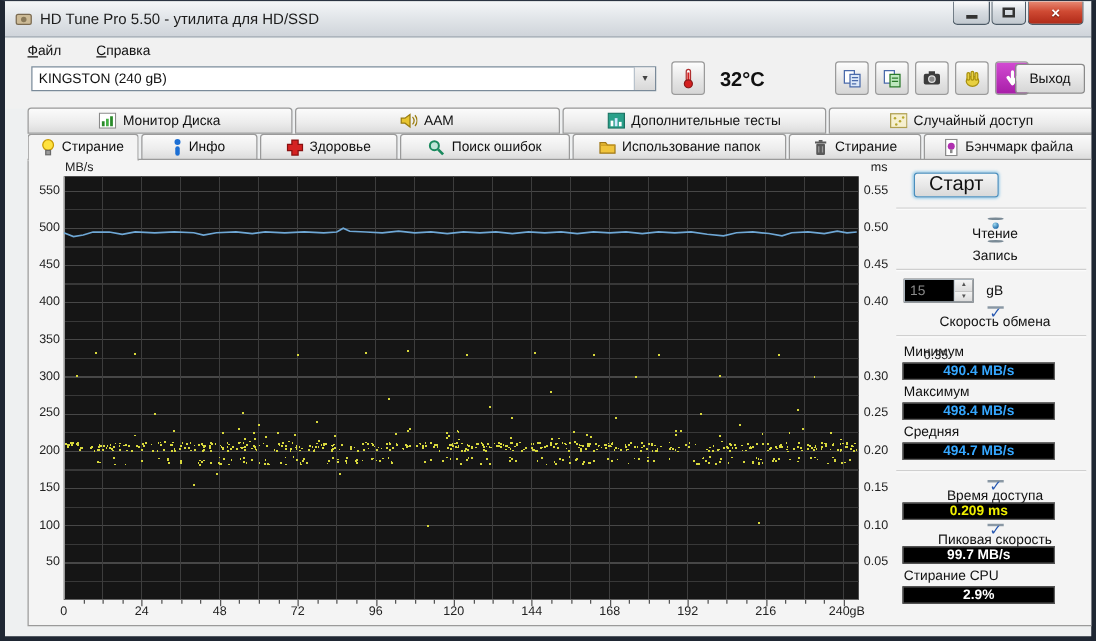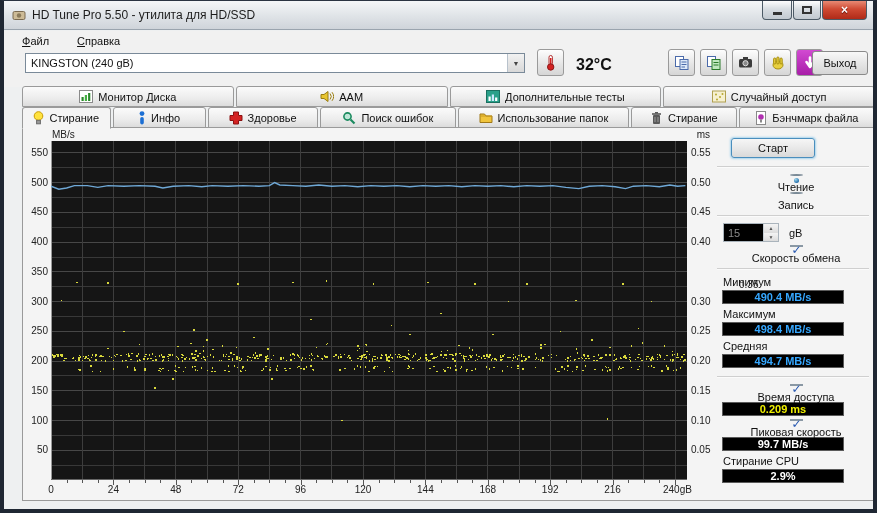--- a/index.html
+++ b/index.html
@@ -85,22 +85,22 @@
   .ax-x{ position:absolute; top:356px; width:30px; text-align:center; font-size:10px; color:#222; }
   .ax-x.last{ width:40px; text-align:left; }
   .y-unit-l{ position:absolute; left:29px; top:1px; font-size:10px; color:#222;text-align:center; }
   .y-unit-r{ position:absolute; left:645px; top:1px; width:18px; text-align:right; font-size:10px; color:#222;margin-left:24px; }
   .tickstrip{ position:absolute; left:28px; top:352px; width:637px; height:5px; }
   .tickstrip i{ position:absolute; top:0; width:1px; background:#555; display:block; }
 
   
   .panel{ position:absolute; left:694px; top:6px; width:152px; font-size:11px; color:#111; }
   .start-btn{
-    display:block; margin:4px 0 0 14px; width:84px; height:20px;
-    border:1px solid #4a8ebd; border-radius:3px; font-size:11px; color:#111;
+    display:block; margin:4px 0 0 14px; width:68px; height:20px;
+    border:1px solid #4a8ebd; border-radius:3px; font-size:16px; color:#111;
     background:linear-gradient(#f6f6f6,#eaeaea 45%,#d9d9d9);
     box-shadow:0 0 2px 1px #a8d4ec;
   }
   .sep{ border-top:1px solid #cfcfcf; border-bottom:1px solid #fbfbfb; margin:8px 0 6px 0; }
   .row{ display:flex; align-items:center; gap:5px; margin:3px 0 3px 6px; height:15px;flex-direction:column; }
   .radio{ width:13px; height:13px; border-radius:50%; border:1px solid #7a8a96; background:#fff; position:relative; }
   .radio.checked::after{ content:""; position:absolute; left:3px; top:3px; width:5px; height:5px; border-radius:50%;
     background:radial-gradient(circle at 35% 30%, #9fd8ef, #1f6aa8 75%); }
   .cb{ width:13px; height:13px; border:1px solid #8a98a4; background:#fff; position:relative; }
   .cb.checked::after{ content:"✓"; position:absolute; left:1px; top:-3px; font-size:12px; font-weight:bold; color:#2456b0; }

